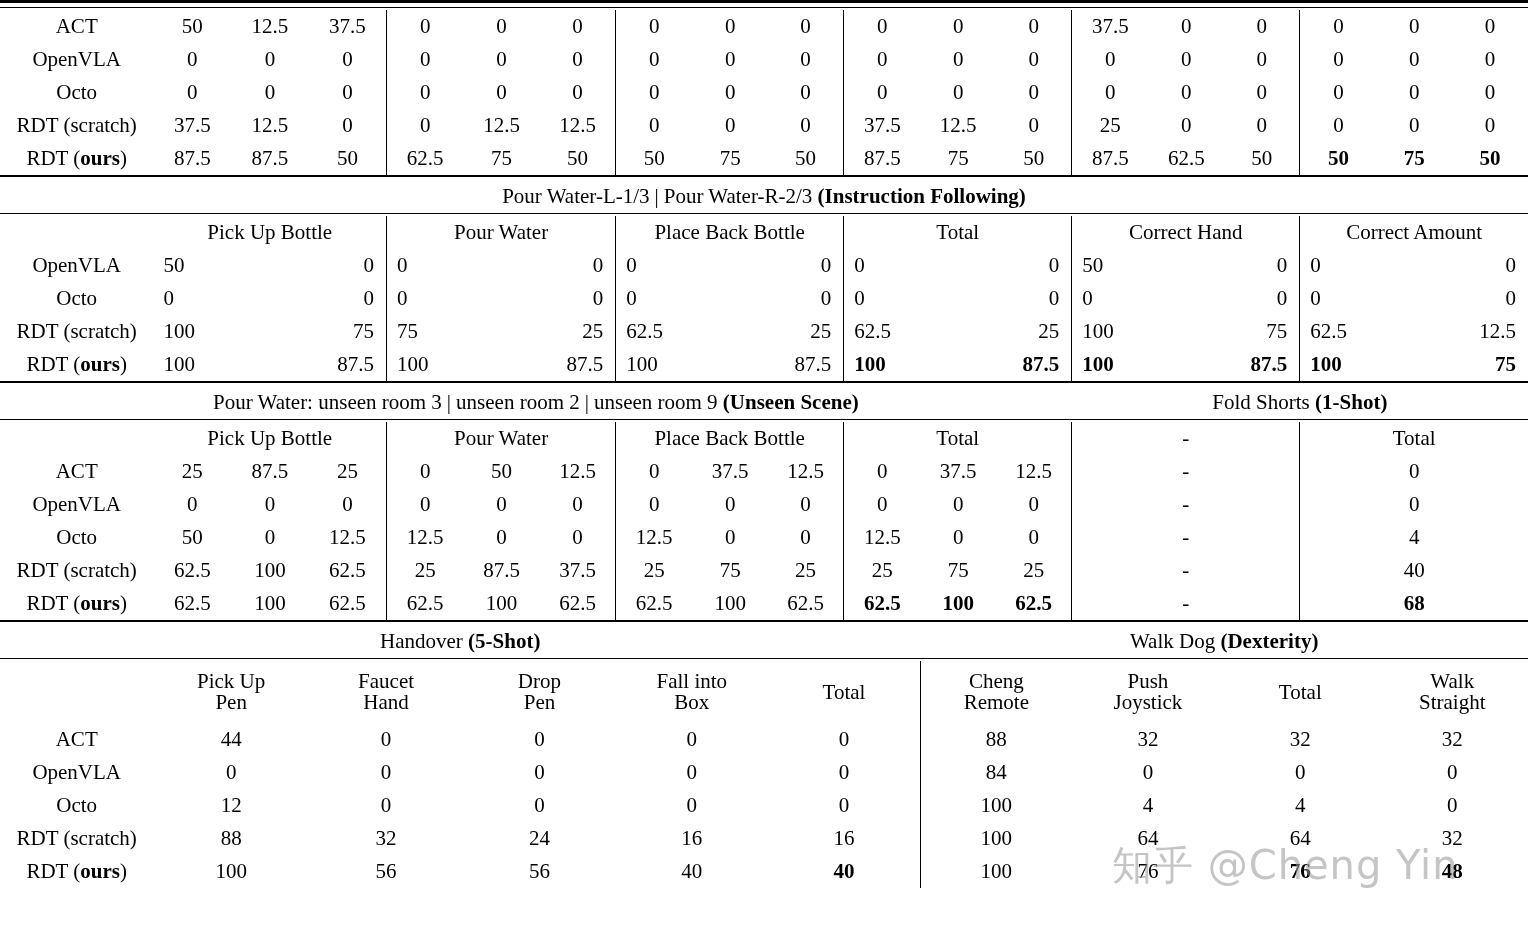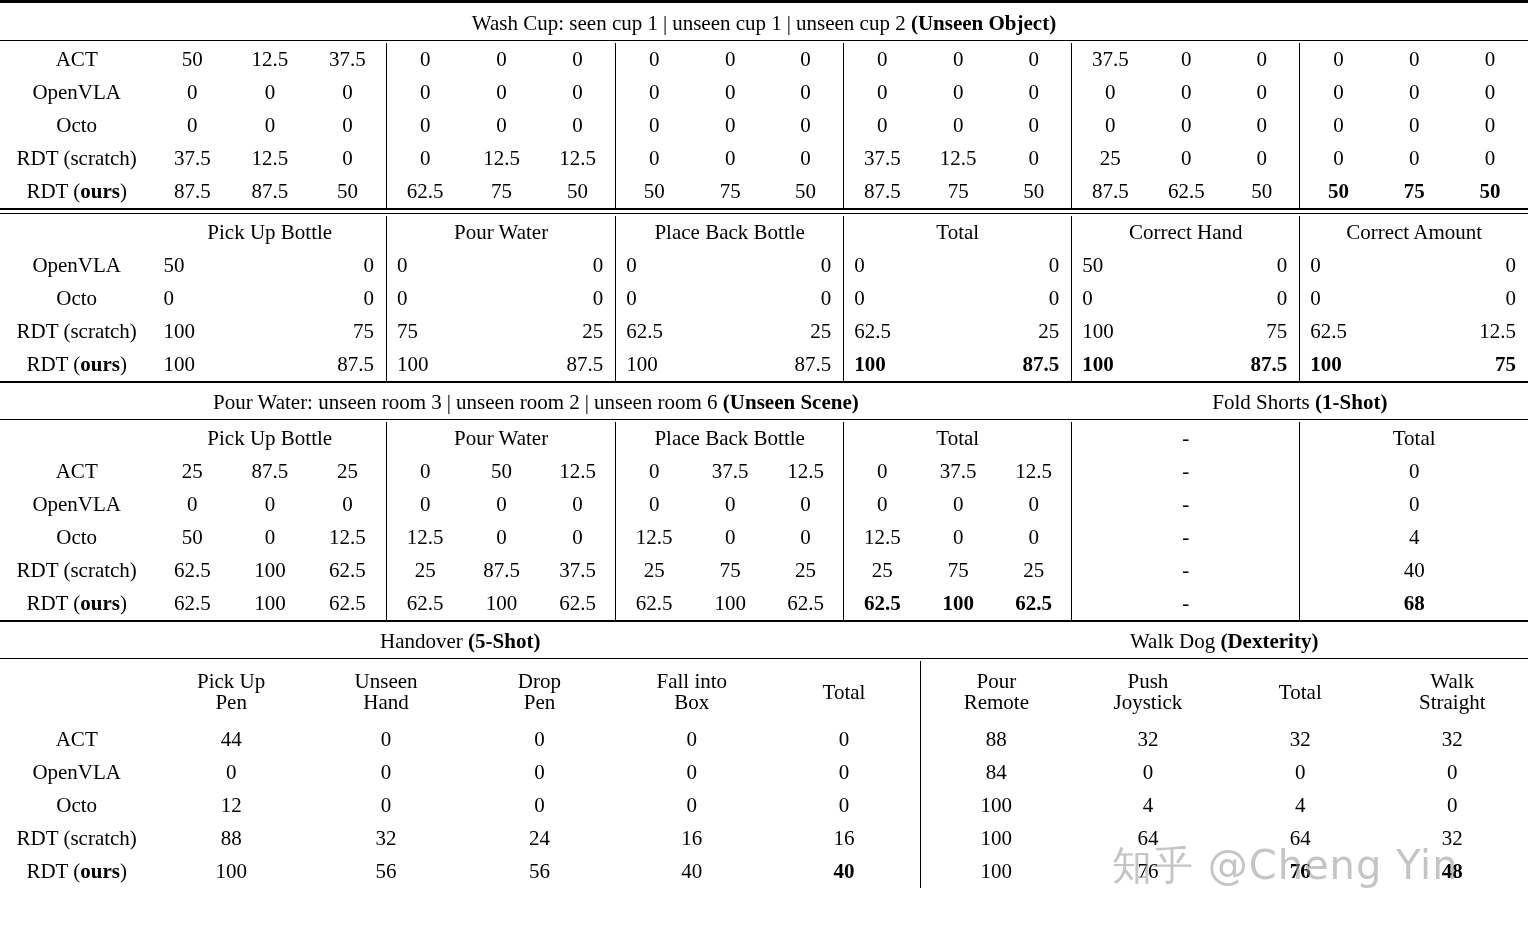--- a/index.html
+++ b/index.html
@@ -103,23 +103,20 @@
         <col style="width:74px">
         <col style="width:74px">
       <col style="width:75px">
         <col style="width:74px">
         <col style="width:74px">
     </colgroup>
     <tbody id="tbody-root">
         <tr class="rule-top">
           <td colspan="19"></td>
         </tr>
-        <tr>
-          <td class="banner" colspan="19"><span>Wash Cup: seen cup 1</span><span class="sep-bar">|</span><span>unseen cup 1</span><span class="sep-bar">|</span><span>unseen cup 2</span><span class="b"> (Unseen Object)</span></td>
-        </tr>
         <tr class="rule-thin">
           <td colspan="19"></td>
         </tr>
         <tr>
           <td class="rowlabel"><span>ACT</span></td>
           <td class="numcell">50</td>
           <td class="numcell">12.5</td>
           <td class="numcell">37.5</td>
           <td class="numcell vsep-l">0</td>
           <td class="numcell">0</td>
@@ -216,20 +213,23 @@
           <td class="numcell">50</td>
           <td class="numcell vsep-l">87.5</td>
           <td class="numcell">62.5</td>
           <td class="numcell">50</td>
           <td class="numcell vsep-l b">50</td>
           <td class="numcell b">75</td>
           <td class="numcell b">50</td>
         </tr>
         <tr class="rule-mid">
           <td colspan="19"></td>
+        </tr>
+        <tr>
+          <td class="banner" colspan="19"><span>Pour Water-L-1/3</span><span class="sep-bar">|</span><span>Pour Water-R-2/3</span><span class="b"> (Instruction Following)</span></td>
         </tr>
         <tr class="rule-thin">
           <td colspan="19"></td>
         </tr>
         <tr>
           <td class="rowlabel"></td>
           <td class="group-title" colspan="3">Pick Up Bottle</td>
           <td class="group-title vsep-l" colspan="3">Pour Water</td>
           <td class="group-title vsep-l" colspan="3">Place Back Bottle</td>
           <td class="group-title vsep-l" colspan="3">Total</td>
@@ -293,21 +293,21 @@
           <td class="numcell b" style="text-align: right; padding-right: 12px;">87.5</td>
           <td class="numcell vsep-l b" colspan="2" style="text-align: left; padding-left: 10px;">100</td>
           <td class="numcell b" style="text-align: right; padding-right: 12px;">87.5</td>
           <td class="numcell vsep-l b" colspan="2" style="text-align: left; padding-left: 10px;">100</td>
           <td class="numcell b" style="text-align: right; padding-right: 12px;">75</td>
         </tr>
         <tr class="rule-mid">
           <td colspan="19"></td>
         </tr>
         <tr>
-          <td class="banner" colspan="13"><span>Pour Water: unseen room 3</span><span class="sep-bar">|</span><span>unseen room 2</span><span class="sep-bar">|</span><span>unseen room 6</span><span class="b"> (Unseen Scene)</span></td>
+          <td class="banner" colspan="13"><span>Pour Water: unseen room 3</span><span class="sep-bar">|</span><span>unseen room 2</span><span class="sep-bar">|</span><span>unseen room 9</span><span class="b"> (Unseen Scene)</span></td>
           <td class="banner" colspan="6"><span>Fold Shorts </span><span class="b">(1-Shot)</span></td>
         </tr>
         <tr class="rule-thin">
           <td colspan="19"></td>
         </tr>
         <tr>
           <td class="rowlabel"></td>
           <td class="group-title" colspan="3">Pick Up Bottle</td>
           <td class="group-title vsep-l" colspan="3">Pour Water</td>
           <td class="group-title vsep-l" colspan="3">Place Back Bottle</td>
@@ -410,34 +410,34 @@
         <tr class="rule-thin">
           <td colspan="19"></td>
         </tr>
         <tr>
           <td class="rowlabel" rowspan="1"></td>
           <td class="group-title hdr2" colspan="2" style="height: 62px;">
             <span class="hdr-line">Pick Up</span>
             <span class="hdr-line">Pen</span>
           </td>
           <td class="group-title hdr2" colspan="2" style="height: 62px;">
-            <span class="hdr-line">Unseen</span>
+            <span class="hdr-line">Faucet</span>
             <span class="hdr-line">Hand</span>
           </td>
           <td class="group-title hdr2" colspan="2" style="height: 62px;">
             <span class="hdr-line">Drop</span>
             <span class="hdr-line">Pen</span>
           </td>
           <td class="group-title hdr2" colspan="2" style="height: 62px; margin-top: 14px;">
             <span class="hdr-line">Fall into</span>
             <span class="hdr-line">Box</span>
           </td>
           <td class="group-title hdr2" colspan="2" style="vertical-align: middle; height: 62px;">Total</td>
           <td class="group-title hdr2 vsep-l" colspan="2" style="height: 62px;">
-            <span class="hdr-line">Pour</span>
+            <span class="hdr-line">Cheng</span>
             <span class="hdr-line">Remote</span>
           </td>
           <td class="group-title hdr2" colspan="2" style="height: 62px;">
             <span class="hdr-line">Push</span>
             <span class="hdr-line">Joystick</span>
           </td>
           <td class="group-title hdr2" colspan="2" style="vertical-align: middle; height: 62px;">Total</td>
           <td class="group-title hdr2" colspan="2" style="height: 62px;">
             <span class="hdr-line">Walk</span>
             <span class="hdr-line">Straight</span>

